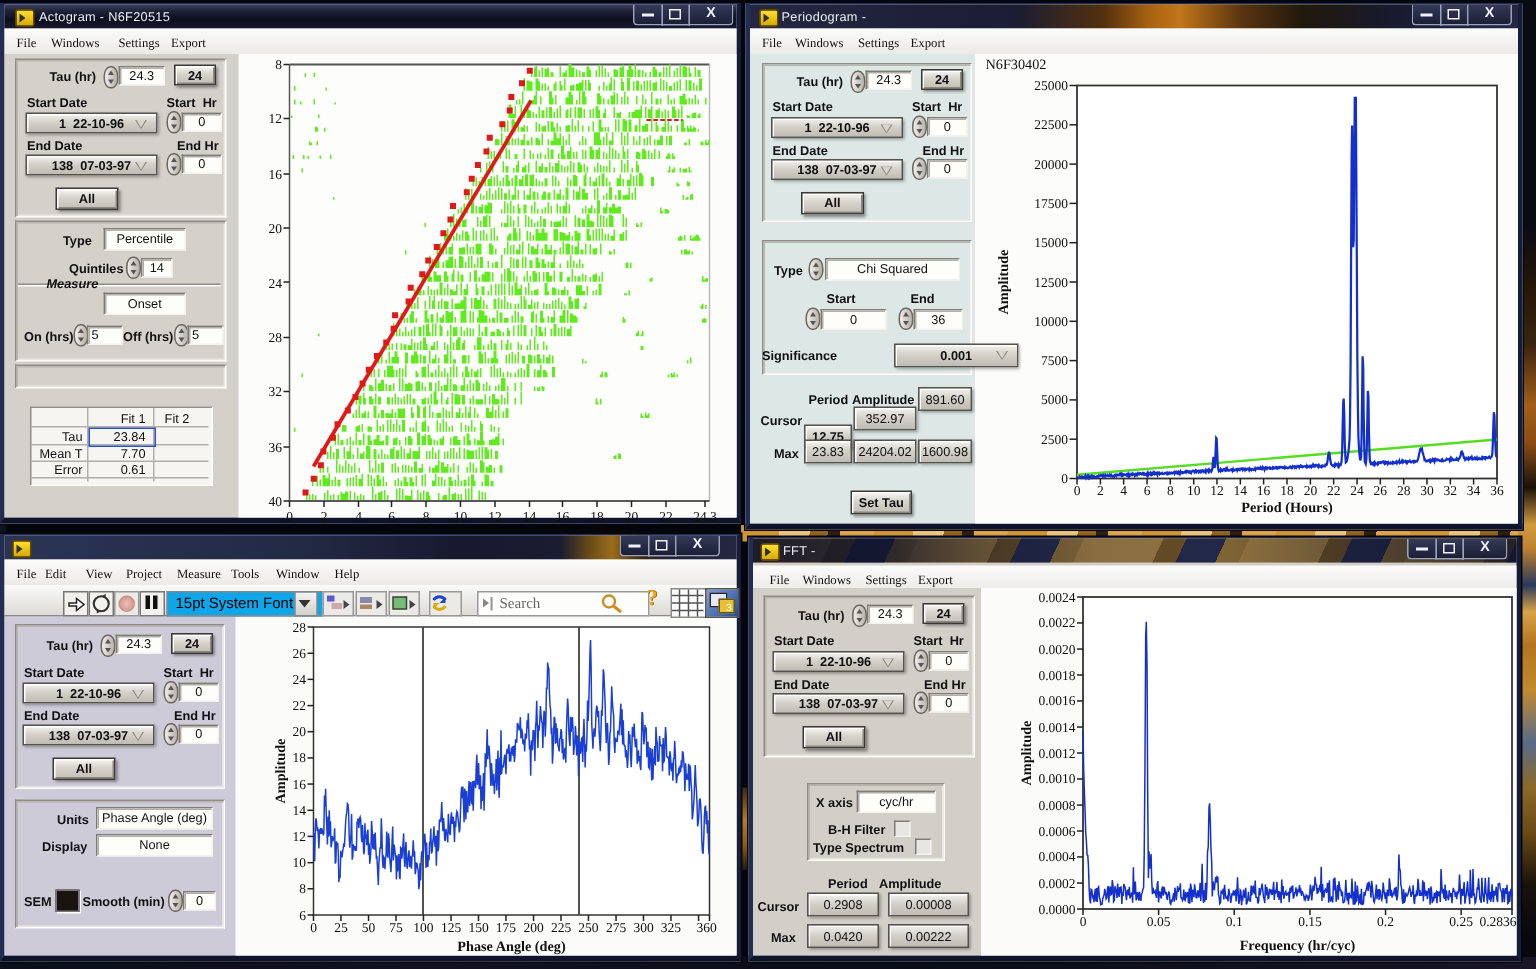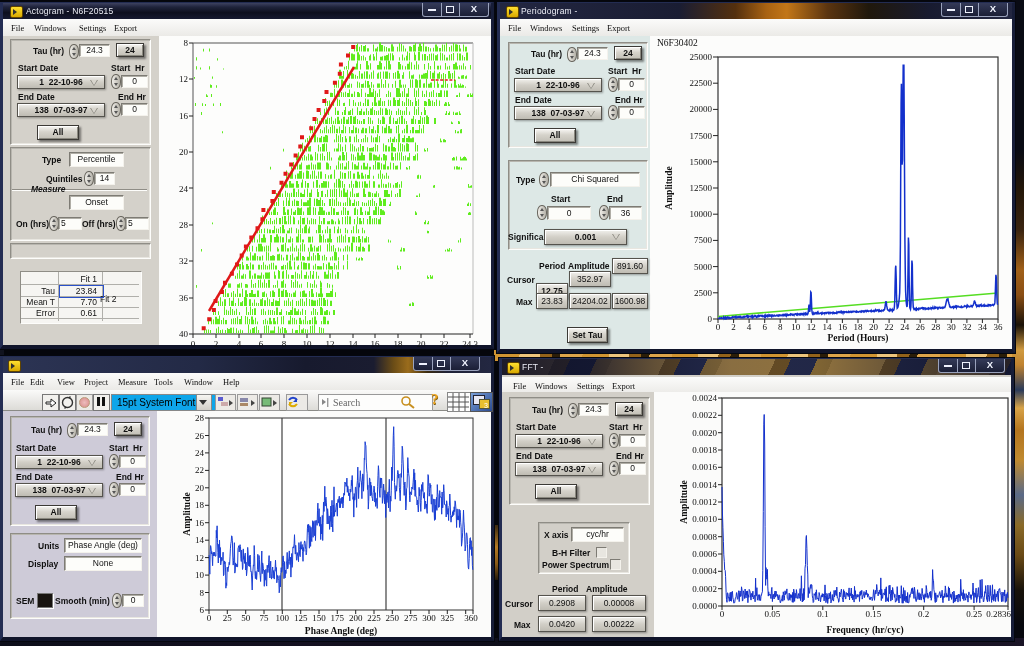--- a/index.html
+++ b/index.html
@@ -101,21 +101,21 @@
 <div class="grp" style="left:10px;top:243px;width:139px;height:14px;"></div>
 
 <div class="abs" style="left:20px;top:271px;width:120px;height:51px;background:#f6f5f2;border:1px solid;border-color:#8f8d86 #fdfdfb #fdfdfb #8f8d86;"></div>
 <div class="abs" style="left:21px;top:284px;width:118px;height:1px;background:#b0afaa;"></div>
 <div class="abs" style="left:21px;top:296px;width:118px;height:1px;background:#b0afaa;"></div>
 <div class="abs" style="left:21px;top:307px;width:118px;height:1px;background:#b0afaa;"></div>
 <div class="abs" style="left:21px;top:318px;width:118px;height:1px;background:#b0afaa;"></div>
 <div class="abs" style="left:58px;top:272px;width:1px;height:49px;background:#b0afaa;"></div>
 <div class="abs" style="left:102px;top:272px;width:1px;height:49px;background:#b0afaa;"></div>
 <div class="pln" style="left:59px;top:274px;width:38px;text-align:right;">Fit 1</div>
-<div class="pln" style="left:100px;top:274px;width:36px;text-align:left;margin-top:20px;">Fit 2</div>
+<div class="pln" style="left:100px;top:274px;width:36px;text-align:center;">Fit 2</div>
 <div class="pln" style="left:20px;top:286px;width:35px;text-align:right;">Tau</div>
 <div class="pln" style="left:59px;top:286px;width:38px;text-align:right;">23.84</div>
 <div class="pln" style="left:20px;top:297px;width:35px;text-align:right;">Mean T</div>
 <div class="pln" style="left:59px;top:297px;width:38px;text-align:right;">7.70</div>
 <div class="pln" style="left:20px;top:308px;width:35px;text-align:right;">Error</div>
 <div class="pln" style="left:59px;top:308px;width:38px;text-align:right;">0.61</div>
 <div class="abs" style="left:59px;top:285px;width:43px;height:11px;border:1.5px solid #2a50c8;"></div>
 
 <svg class="abs" style="left:0;top:0;" width="494" height="349" viewBox="0 0 494 349">
  <rect x="193" y="43" width="280" height="291" fill="#fdfdfc"></rect>
@@ -216,21 +216,21 @@
 <div class="lab" style="left:516px;top:175px;">Type</div>
 <div class="spin" style="left:539px;top:172px;"></div>
 <div class="tb" style="left:550px;top:172px;width:88px;height:13px;line-height:13px;">Chi Squared</div>
 <div class="lab" style="left:551px;top:194px;">Start</div>
 <div class="lab" style="left:607px;top:194px;">End</div>
 <div class="spin" style="left:537px;top:205px;"></div>
 <div class="tb" style="left:547px;top:206px;width:42px;height:12px;line-height:12px;">0</div>
 <div class="spin" style="left:599px;top:205px;"></div>
 <div class="tb" style="left:609px;top:206px;width:31px;height:12px;line-height:12px;">36</div>
 <div class="lab" style="left:508px;top:232px;">Significance</div>
-<div class="dd" style="left:544px;top:229px;width:81px;height:14px;line-height:14px;">0.001<i></i></div>
+<div class="dd" style="left:596px;top:229px;width:81px;height:14px;line-height:14px;">0.001<i></i></div>
 
 <div class="lab" style="left:539px;top:261px;">Period</div>
 <div class="lab" style="left:568px;top:261px;">Amplitude</div>
 <div class="lab" style="left:617px;top:261px;">Chi^2</div>
 <div class="lab" style="left:507px;top:275px;">Cursor</div>
 <div class="dd" style="left:536px;top:283px;width:30px;height:14px;line-height:14px;font-weight:bold;">12.75</div>
 <div class="dd" style="left:569px;top:271px;width:40px;height:14px;line-height:14px;font-weight:normal;">352.97</div>
 <div class="dd" style="left:612px;top:258px;width:34px;height:14px;line-height:14px;font-weight:normal;">891.60</div>
 <div class="lab" style="left:516px;top:297px;">Max</div>
 <div class="dd" style="left:536px;top:293px;width:30px;height:14px;line-height:14px;font-weight:normal;">23.83</div>
@@ -519,21 +519,21 @@
 <div class="dd" style="left:515px;top:462px;width:86px;height:12px;line-height:12px;">138&nbsp; 07-03-97<i></i></div>
 <div class="spin" style="left:609px;top:461px;"></div>
 <div class="tb" style="left:619px;top:462px;width:25px;height:11px;">0</div>
 <div class="btn" style="left:535px;top:484px;width:40px;height:13px;line-height:13px;">All</div>
 
 <div class="grp" style="left:538px;top:522px;width:90px;height:50px;"></div>
 <div class="lab" style="left:544px;top:530px;">X axis</div>
 <div class="tb" style="left:571px;top:527px;width:51px;height:13px;line-height:13px;">cyc/hr</div>
 <div class="lab" style="left:552px;top:548px;">B-H Filter</div>
 <div class="cb" style="left:596px;top:547px;"></div>
-<div class="lab" style="left:542px;top:560px;">Power Spectrum</div>
+<div class="lab" style="left:542px;top:560px;">Type Spectrum</div>
 <div class="cb" style="left:610px;top:559px;"></div>
 
 <div class="lab" style="left:552px;top:584px;">Period</div>
 <div class="lab" style="left:586px;top:584px;">Amplitude</div>
 <div class="lab" style="left:505px;top:599px;">Cursor</div>
 <div class="dd" style="left:538px;top:595px;width:46px;height:14px;line-height:14px;font-weight:normal;">0.2908</div>
 <div class="dd" style="left:592px;top:595px;width:52px;height:14px;line-height:14px;font-weight:normal;">0.00008</div>
 <div class="lab" style="left:514px;top:620px;">Max</div>
 <div class="dd" style="left:538px;top:616px;width:46px;height:14px;line-height:14px;font-weight:normal;">0.0420</div>
 <div class="dd" style="left:592px;top:616px;width:52px;height:14px;line-height:14px;font-weight:normal;">0.00222</div>

